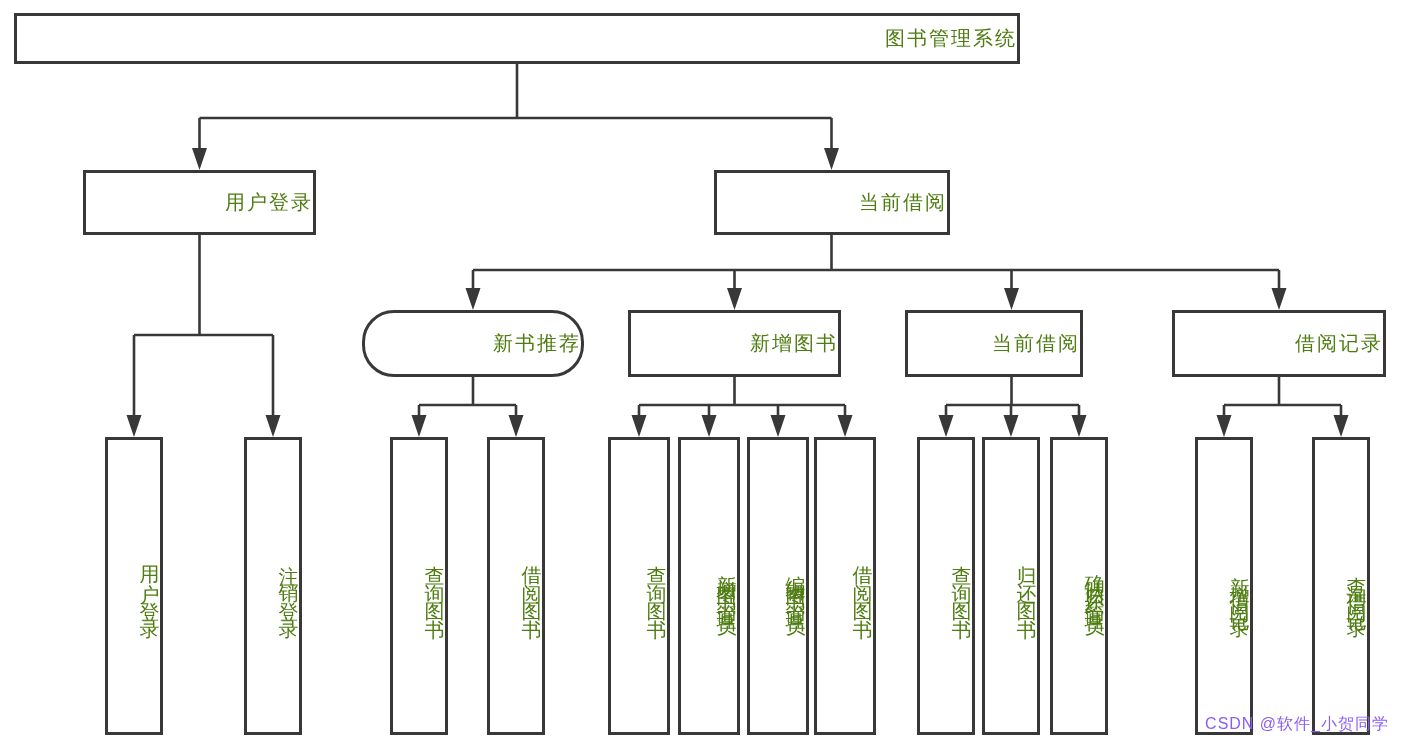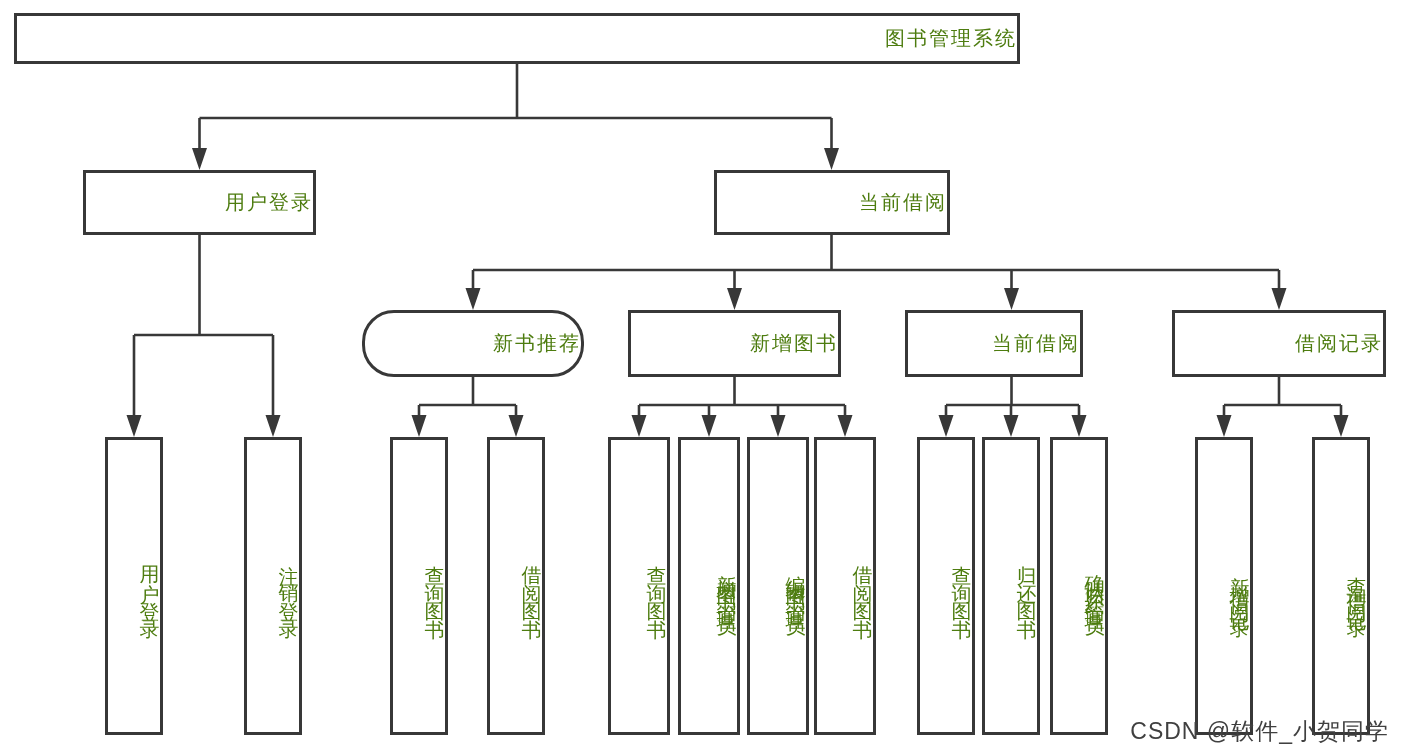--- a/index.html
+++ b/index.html
@@ -49,23 +49,23 @@
   .leaf-w62  { width: 62px; }
   .user0 { left: 105px; }  .user1 { left: 244px; }
   .nb0   { left: 390px; }  .nb1   { left: 487px; }
   .bw0   { left: 608px; }  .bw1   { left: 678px; }
   .bw2   { left: 747px; }  .bw3   { left: 814px; }
   .cur0  { left: 917px; }  .cur1  { left: 982px; }  .cur2 { left: 1050px; }
   .rec0  { left: 1195px; } .rec1  { left: 1312px; }
 
   .watermark {
     position: absolute;
-    right: 16px; bottom: 0;
-    font-size: 23px;
-    color: #404040;
+    right: 16px; bottom: 12px;
+    font-size: 16px;
+    color: #8b5cf6;
     letter-spacing: 1px;
     z-index: 3;
     white-space: nowrap;
   }
 </style>
 </head>
 <body>
 
 <div class="canvas">
 

